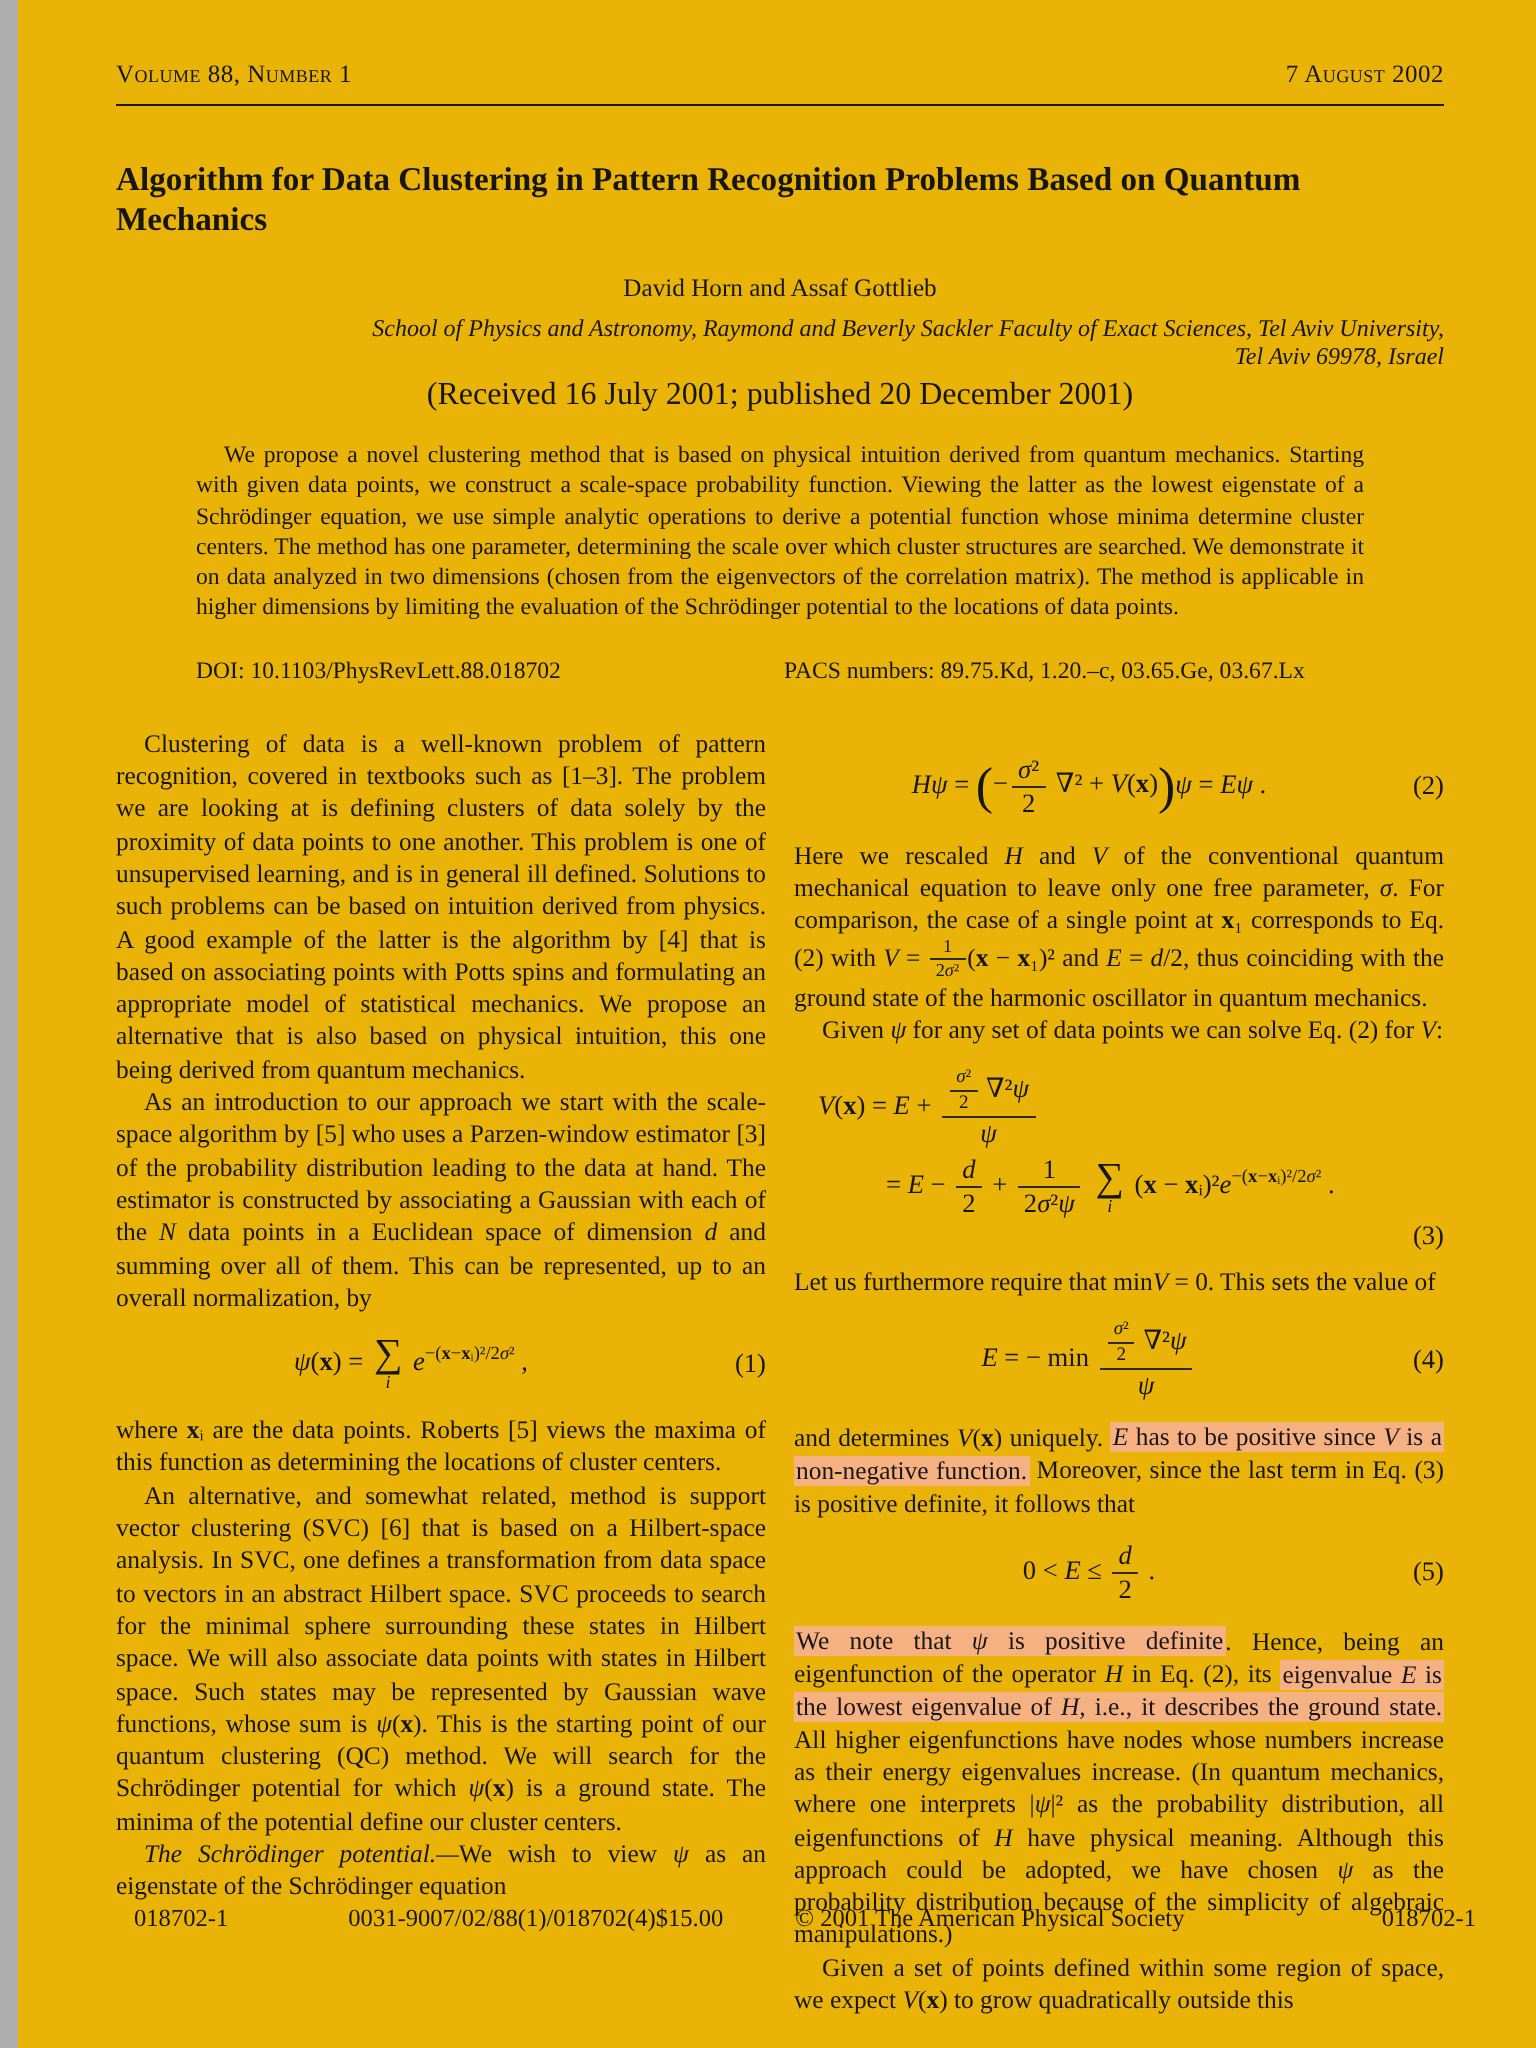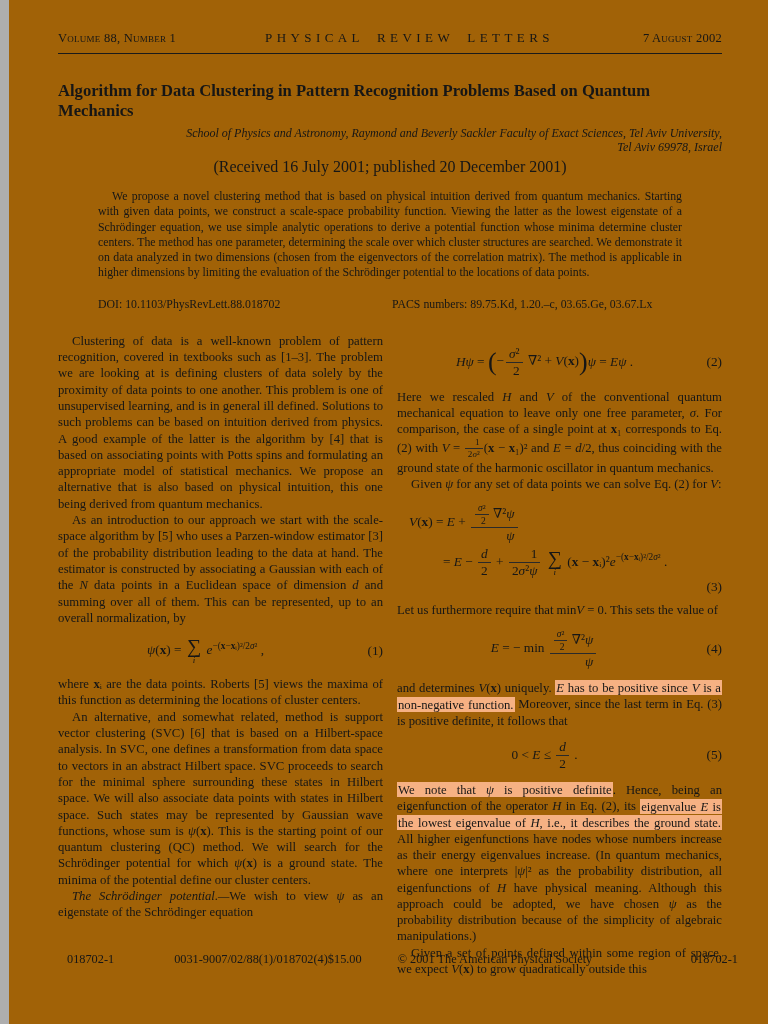--- a/index.html
+++ b/index.html
@@ -3,21 +3,21 @@
 <meta charset="utf-8">
 <style>
   html,body{margin:0;padding:0;}
   body{
     width:768px;height:1024px;position:relative;overflow:hidden;
     background:#ffffff;color:#161616;
     font-family:"Liberation Serif","DejaVu Serif",serif;
     -webkit-font-smoothing:antialiased;
   }
   .page-edge{position:absolute;left:0;top:0;width:9px;height:1024px;background:#aeaeae;}
-  .page{position:absolute;left:9px;top:0;width:759px;height:1024px;background:#a16207;}
+  .page{position:absolute;left:9px;top:0;width:759px;height:1024px;background:#eab308;}
   .content{margin:0 46px 0 49px;position:relative;}
 
   
   .jheader{display:flex;justify-content:space-between;align-items:baseline;
     padding-top:30px;font-size:12.5px;}
   .jheader .sc{font-variant:small-caps;letter-spacing:0.02em;}
   .jtitle{font-size:13px;letter-spacing:0.34em;word-spacing:0.45em;}
   .hrule{border-bottom:1.6px solid #1a1a1a;margin-top:7px;}
 
   
@@ -35,21 +35,21 @@
   .col{width:325px;font-size:12.7px;line-height:16.3px;}
   p.bp{margin:0;text-indent:14px;text-align:justify;}
   p.bp.flush{text-indent:0;}
 
   
   .v{font-style:italic;}
   .bv{font-weight:bold;}
   .i{font-style:italic;}
   .sup{vertical-align:super;font-size:0.70em;line-height:0;}
   .hl{background:#f6b183;box-decoration-break:clone;-webkit-box-decoration-break:clone;padding:0.5px 1px;}
-  .frac{display:inline-block;vertical-align:middle;text-align:right;margin:0 2px;line-height:1.05;}
+  .frac{display:inline-block;vertical-align:middle;text-align:center;margin:0 2px;line-height:1.05;}
   .fnum{display:block;border-bottom:1px solid #2a2a2a;padding:0 3px 1px;}
   .fden{display:block;padding:1px 3px 0;}
   .fsmall{font-size:0.72em;margin:0 1px;}
   .sum{display:inline-flex;flex-direction:column;align-items:center;vertical-align:middle;margin:0 2px;line-height:1;}
   .sumglyph{font-size:1.5em;line-height:0.95;}
   .sumsub{font-size:0.68em;font-style:italic;line-height:1;margin-top:0px;}
   .pgroup{white-space:nowrap;}
   .bigp{font-size:1.95em;line-height:0.9;vertical-align:middle;font-weight:300;}
 
   .eq{display:flex;align-items:center;margin:11px 0;font-size:13.3px;}
@@ -68,26 +68,26 @@
 </style>
 </head>
 <body>
 
 <div class="page-edge"></div>
 <div class="page">
   <div class="content">
 
     <div class="jheader">
       <span class="sc">Volume 88, Number 1</span>
-      <span class="jtitle">PHYSICAL REVIEW LETTERS</span>
       <span class="sc">7 August 2002</span>
     </div>
     <div class="hrule"></div>
 
     <div class="atitle">Algorithm for Data Clustering in Pattern Recognition Problems Based on Quantum Mechanics</div>
+    <div class="authors">David Horn and Assaf Gottlieb</div>
     <div class="affil">
       <div>School of Physics and Astronomy, Raymond and Beverly Sackler Faculty of Exact Sciences, Tel Aviv University,</div>
       <div>Tel Aviv 69978, Israel</div>
     </div>
     <div class="received">(Received 16 July 2001; published 20 December 2001)</div>
 
     <div class="abstract">We propose a novel clustering method that is based on physical intuition derived from quantum mechanics. Starting with given data points, we construct a scale-space probability function. Viewing the latter as the lowest eigenstate of a Schrödinger equation, we use simple analytic operations to derive a potential function whose minima determine cluster centers. The method has one parameter, determining the scale over which cluster structures are searched. We demonstrate it on data analyzed in two dimensions (chosen from the eigenvectors of the correlation matrix). The method is applicable in higher dimensions by limiting the evaluation of the Schrödinger potential to the locations of data points.</div>
 
     <div class="doipacs">
       <span class="doi">DOI: 10.1103/PhysRevLett.88.018702</span>

